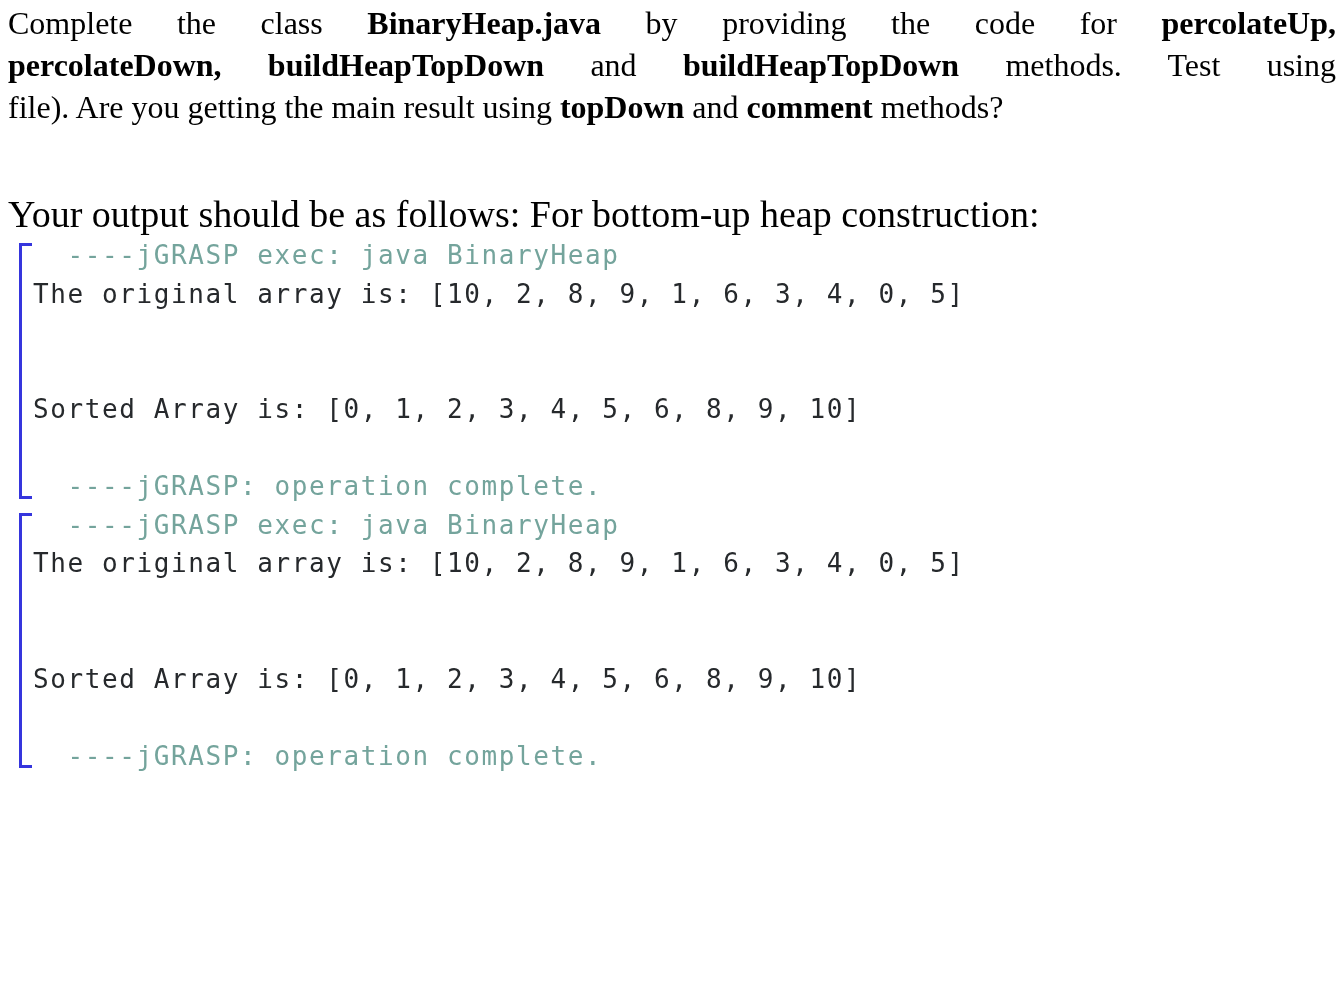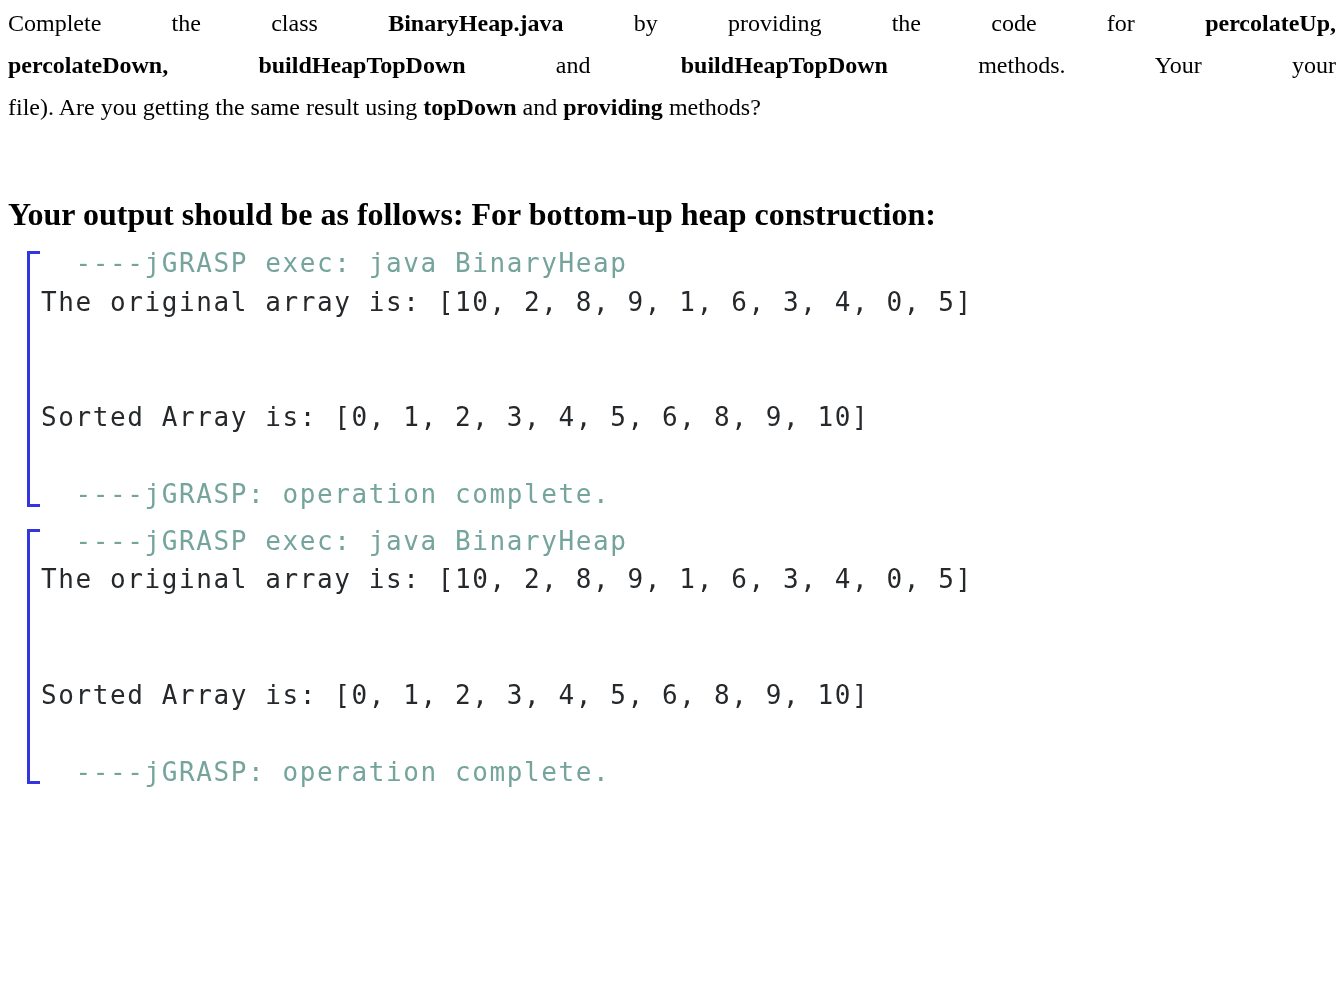--- a/index.html
+++ b/index.html
@@ -9,37 +9,37 @@
     background: var(--page-bg, #ffffff);
     overflow: hidden;
   }
   .doc {
     padding: 2px 8px 0 8px;
     font-family: "Liberation Serif", serif;
     color: var(--body-text, #000000);
   }
   .para { margin: 0; }
   .para-line {
-    font-size: 24px;
+    font-size: 32px;
     line-height: 42px;
     text-align: justify;
     text-align-last: justify;
   }
   .para-line.no-justify { text-align-last: auto; }
   .para-line .bold { font-weight: bold; }
   .heading {
-    font-size: 32px;
+    font-size: 38px;
     line-height: 44px;
-    font-weight: bold;
+    font-weight: normal;
     margin: 64px 0 0 0;
     white-space: nowrap;
   }
   .console {
     position: relative;
-    margin: 8px;
+    margin: 0;
     padding-left: 25px;
     font-family: "DejaVu Sans Mono", monospace;
   }
   .console .bracket {
     position: absolute;
     left: 11px;
     top: 7px;
     bottom: 7px;
     width: 10px;
     border-left: 3px solid var(--bracket, #3333dd);
@@ -56,22 +56,22 @@
   .console-line.system { color: var(--system-text, #74a49c); }
   .console-line.output { color: var(--output-text, #26292c); }
 </style>
 </head>
 <body>
 
 <div class="doc">
 
   <div class="para">
       <div class="para-line"><span>Complete the class </span><span class="bold">BinaryHeap.java</span><span> by providing the code for </span><span class="bold">percolateUp,</span></div>
-      <div class="para-line"><span class="bold">percolateDown, buildHeapTopDown</span><span> and </span><span class="bold">buildHeapTopDown</span><span> methods. Your your</span></div>
-      <div class="para-line no-justify"><span>file). Are you getting the same result using </span><span class="bold">topDown</span><span> and </span><span class="bold">providing</span><span> methods?</span></div>
+      <div class="para-line"><span class="bold">percolateDown, buildHeapTopDown</span><span> and </span><span class="bold">buildHeapTopDown</span><span> methods. Test using</span></div>
+      <div class="para-line no-justify"><span>file). Are you getting the main result using </span><span class="bold">topDown</span><span> and </span><span class="bold">comment</span><span> methods?</span></div>
     </div>
 
   <div class="heading">Your output should be as follows: For bottom-up heap construction:</div>
 
   <div class="console">
     <div class="bracket"></div>
     <div class="console-lines">
         <div class="console-line system">  ----jGRASP exec: java BinaryHeap</div>
         <div class="console-line output">The original array is: [10, 2, 8, 9, 1, 6, 3, 4, 0, 5]</div>
         <div class="console-line blank"></div>

